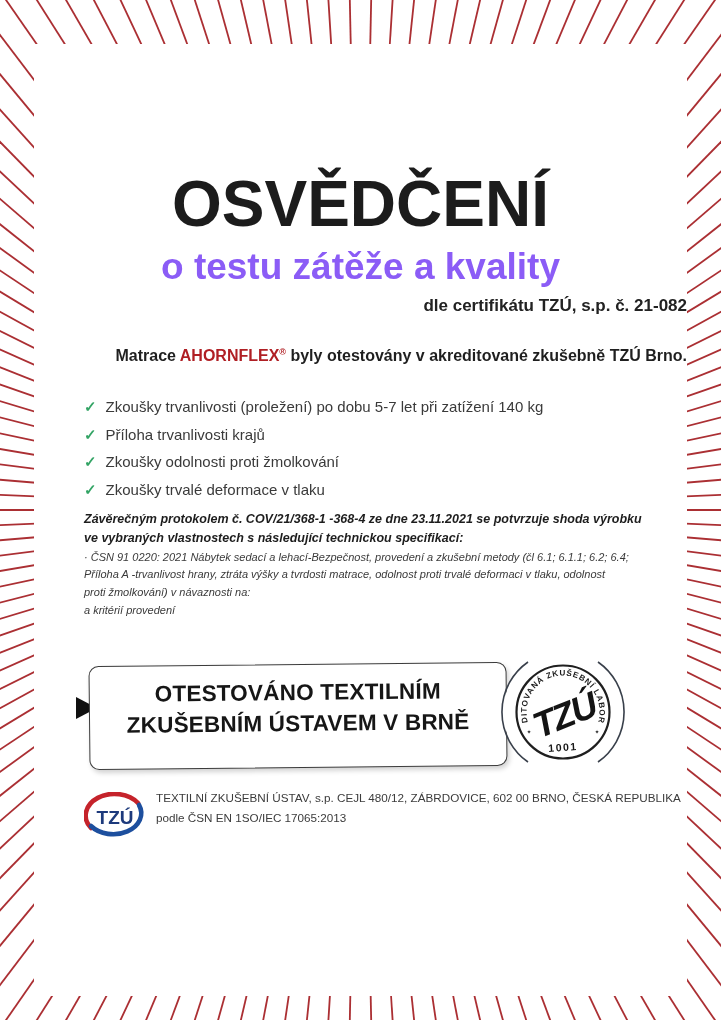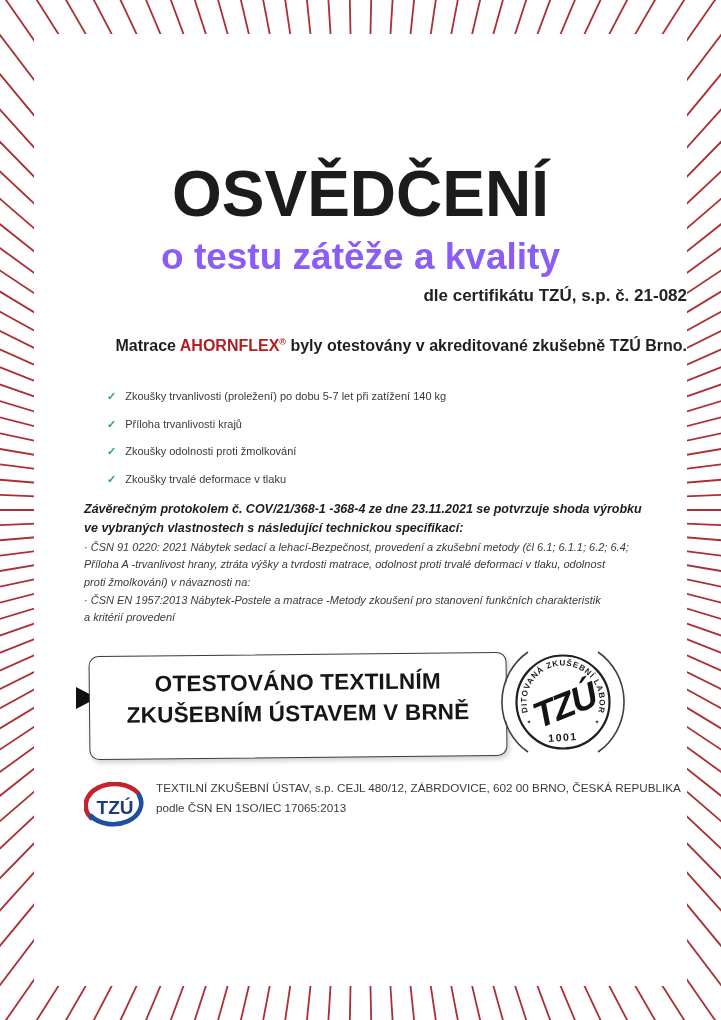--- a/index.html
+++ b/index.html
@@ -1,32 +1,32 @@
 <!DOCTYPE html>
 <html><head>
 <meta charset="utf-8">
 <style>
   html,body{margin:0;padding:0;background:#fff;}
   .page{position:relative;width:721px;height:1020px;background:#fff;overflow:hidden;
         font-family:"Liberation Sans",sans-serif;}
   #rays{position:absolute;left:0;top:0;z-index:0;}
-  .panel{position:absolute;left:34px;top:34px;width:653px;height:952px;background:#fff;z-index:1;}
+  .panel{position:absolute;left:34px;top:44px;width:653px;height:952px;background:#fff;z-index:1;}
 
   .title{position:absolute;top:128px;left:0;width:100%;text-align:center;
          font-size:64px;font-weight:800;color:#1c1c1c;letter-spacing:0;line-height:1;}
   .subtitle{position:absolute;top:203px;left:0;width:100%;text-align:center;
          font-size:37px;font-weight:700;color:#8b5cf6;line-height:1.1;}
   .certline{position:absolute;top:252px;left:0;width:100%;text-align:right;
          font-size:17px;font-weight:700;color:#222;}
   .intro{position:absolute;top:303px;left:0;width:100%;text-align:right;
          font-size:16px;font-weight:700;color:#1f1f1f;}
   .intro .brand{color:#b01f24;}
   .intro sup{font-size:9px;}
 
-  .checklist{position:absolute;top:349px;left:50px;font-size:11px;color:#3a3a3a;margin-left:23px;}
+  .checklist{position:absolute;top:349px;left:50px;font-size:15px;color:#3a3a3a;}
   .check-row{line-height:27.5px;white-space:nowrap;}
   .check-ic{color:#33a465;font-weight:700;margin-right:9px;}
 
   .protocol{position:absolute;top:466px;left:50px;width:575px;color:#2e2e2e;font-style:italic;}
   .protocol .lead{font-size:12.5px;font-weight:700;line-height:1.55;color:#1d1d1d;width:575px;}
   .protocol .det{font-size:11px;line-height:1.6;white-space:nowrap;color:#3a3a3a;}
 
   .banner{position:absolute;left:55px;top:620px;width:416px;height:90px;background:#fff;
           border:1.6px solid #3c3c3c;border-radius:10px;transform:rotate(-0.6deg);
           box-shadow:2px 3px 5px rgba(0,0,0,0.18);text-align:center;padding-top:12px;box-sizing:content-box;}
@@ -210,21 +210,20 @@
       <div class="check-row"><span class="check-ic">✓</span><span>Příloha trvanlivosti krajů</span></div>
       <div class="check-row"><span class="check-ic">✓</span><span>Zkoušky odolnosti proti žmolkování</span></div>
       <div class="check-row"><span class="check-ic">✓</span><span>Zkoušky trvalé deformace v tlaku</span></div>
     </div>
 
     <div class="protocol">
       <div class="lead">Závěrečným protokolem č. COV/21/368-1 -368-4 ze dne 23.11.2021 se potvrzuje shoda výrobku ve vybraných vlastnostech s následující technickou specifikací:</div>
       <div class="det">· ČSN 91 0220: 2021 Nábytek sedací a lehací-Bezpečnost, provedení a zkušební metody (čl 6.1; 6.1.1; 6.2; 6.4;</div>
       <div class="det">Příloha A -trvanlivost hrany, ztráta výšky a tvrdosti matrace, odolnost proti trvalé deformaci v tlaku, odolnost</div>
       <div class="det">proti žmolkování) v návaznosti na:</div>
-      <div class="det">· ČSN EN 1957:2013 Nábytek-Postele a matrace -Metody zkoušení pro stanovení funkčních charakteristik</div>
       <div class="det">a kritérií provedení</div>
     </div>
 
     <div class="pointer"></div>
 
     <div class="banner">
       <div class="bl">OTESTOVÁNO TEXTILNÍM</div>
       <div class="bl">ZKUŠEBNÍM ÚSTAVEM V BRNĚ</div>
     </div>
 

